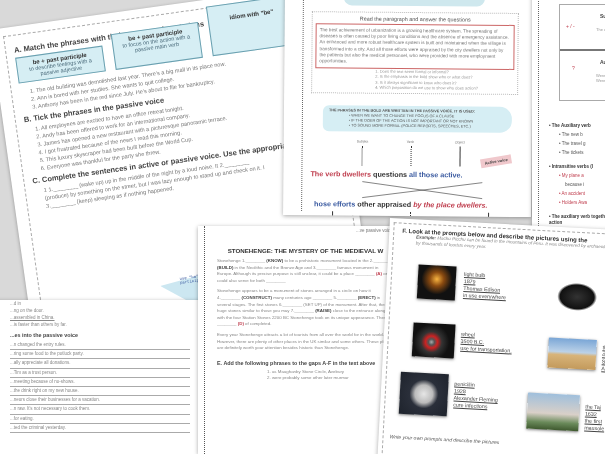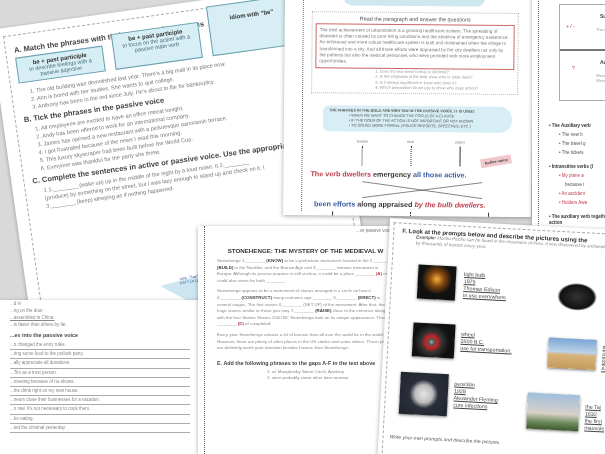--- a/index.html
+++ b/index.html
@@ -109,28 +109,28 @@
     </div>
     <div class="diagram">
       <span class="tiny" style="position:absolute;left:54px;top:8px">Subject</span>
       <span class="tiny" style="position:absolute;left:104px;top:8px">Verb</span>
       <span class="tiny" style="position:absolute;left:152px;top:8px">Object</span>
       <div style="position:absolute;left:59px;top:14px;width:1px;height:20px;border-left:1px dotted #333"></div>
       <div style="position:absolute;left:108px;top:14px;width:1px;height:20px;border-left:1px dotted #333"></div>
       <div style="position:absolute;left:157px;top:14px;width:1px;height:20px;border-left:1px solid #333"></div>
       <div class="tag" style="left:178px;top:24px">Active voice</div>
       <div style="position:absolute;left:8px;top:38px;white-space:nowrap">
-        <span class="red">The verb dwellers</span> <span class="black">emergency</span> <span class="blue">all those active.</span>
+        <span class="red">The verb dwellers</span> <span class="black">questions</span> <span class="blue">all those active.</span>
       </div>
       <svg style="position:absolute;left:50px;top:48px" width="140" height="20">
         <line x1="10" y1="2" x2="130" y2="18" stroke="#333" stroke-width="0.6"></line>
         <line x1="130" y1="2" x2="10" y2="18" stroke="#333" stroke-width="0.6"></line>
       </svg>
       <div style="position:absolute;left:12px;top:68px;white-space:nowrap">
-        <span class="blue">been efforts</span> <span class="black">along appraised</span> <span class="red" style="font-style:italic">by the bulb dwellers.</span>
+        <span class="blue">hose efforts</span> <span class="black">other appraised</span> <span class="red" style="font-style:italic">by the place dwellers.</span>
       </div>
       <div style="position:absolute;left:30px;top:80px;height:20px;border-left:1px solid #333"></div>
       <div style="position:absolute;left:108px;top:80px;height:20px;border-left:1px dotted #333"></div>
       <div style="position:absolute;left:186px;top:80px;height:20px;border-left:1px solid #333"></div>
 
     </div>
   </div>
 </div>
 
 <div class="page" id="p3">

